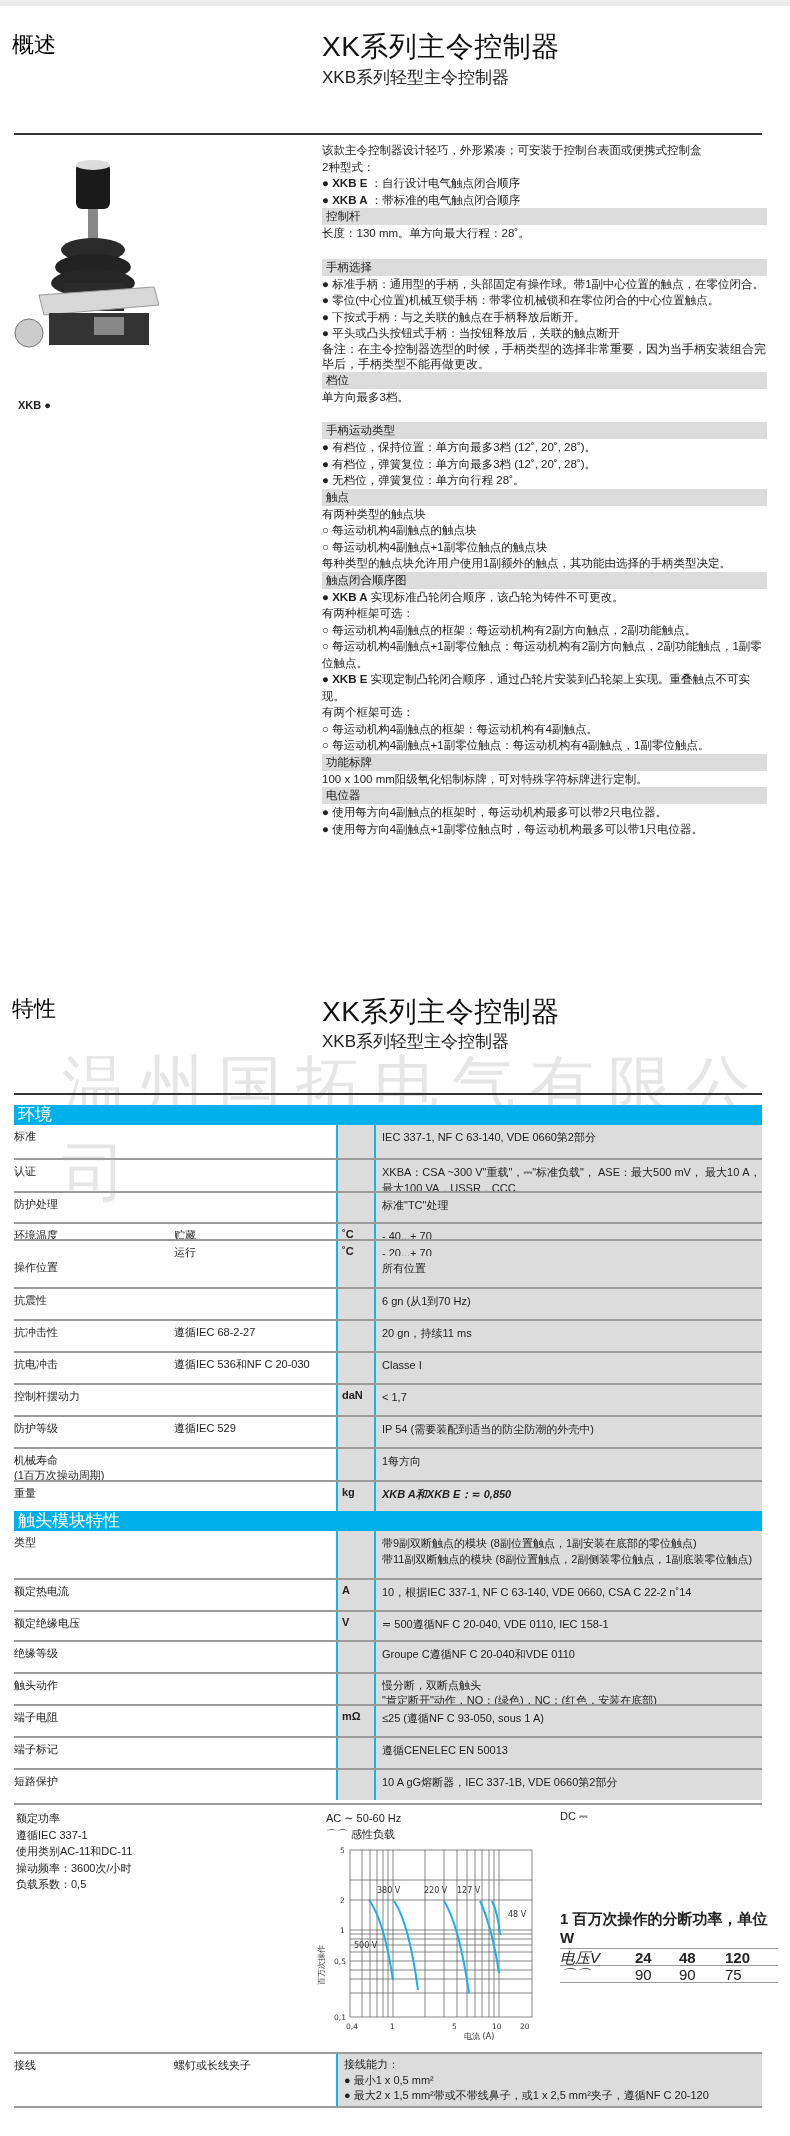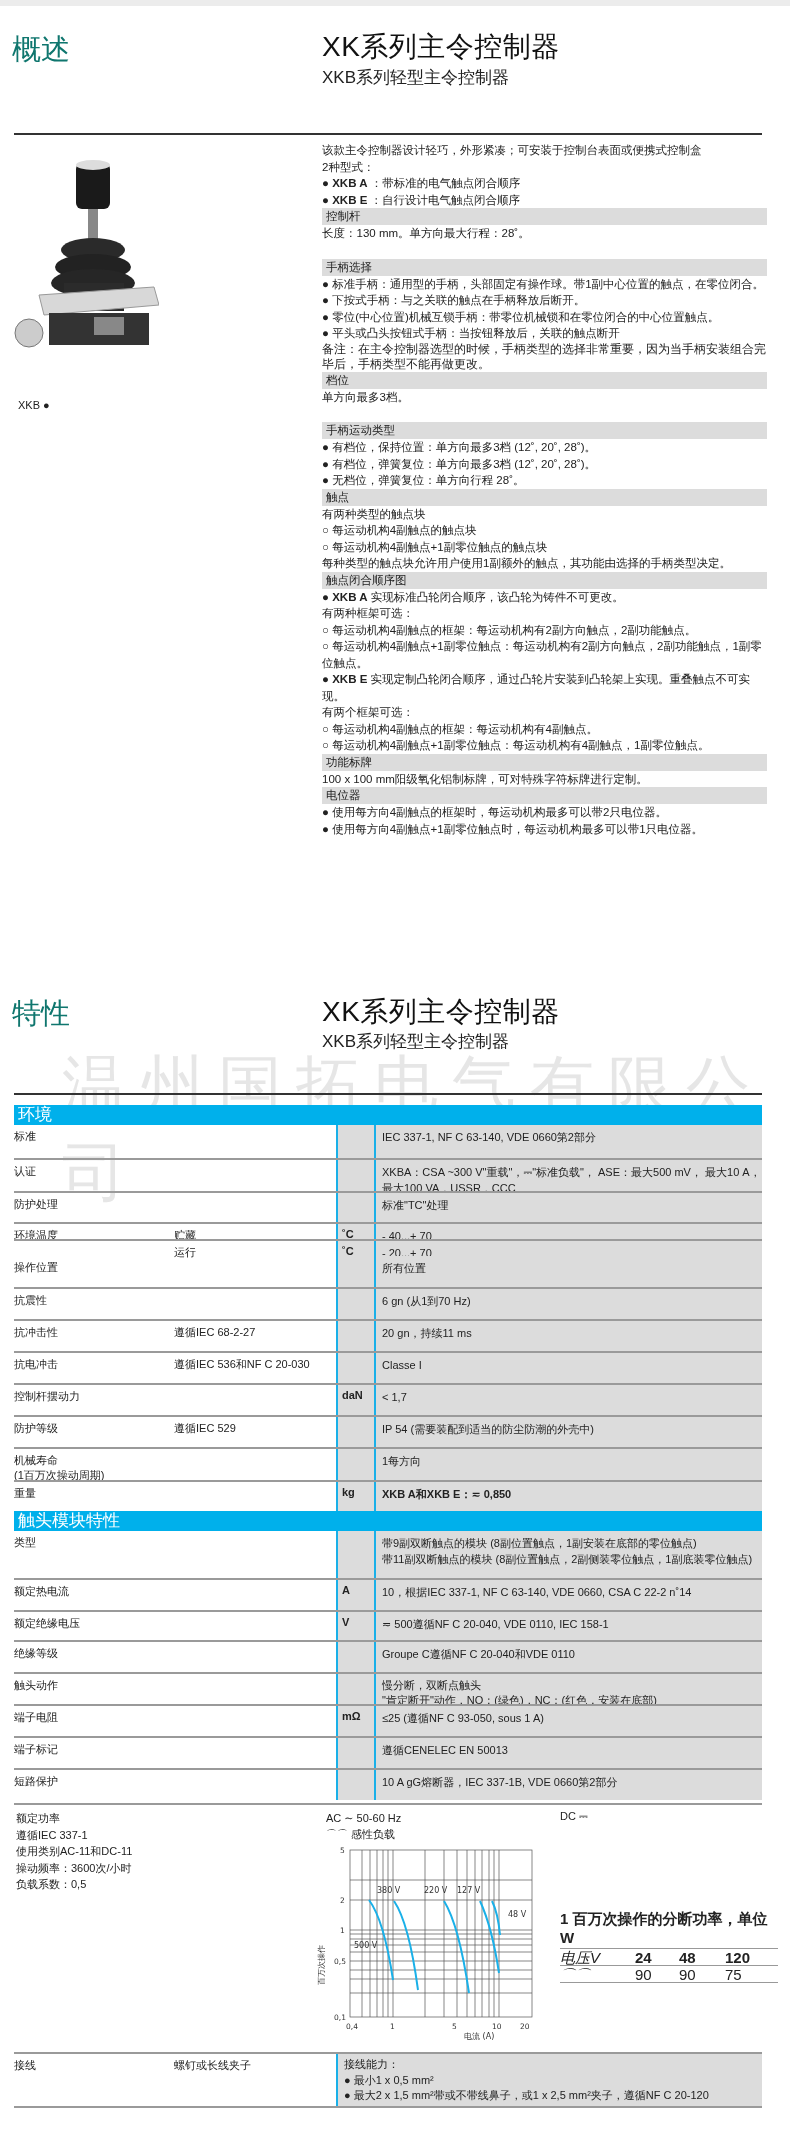--- a/index.html
+++ b/index.html
@@ -1,46 +1,46 @@
 <!DOCTYPE html>
 <html><head>
 <meta charset="utf-8">
 <style>
   * { box-sizing: border-box; margin: 0; padding: 0; }
   body { width: 790px; height: 2136px; background: #fff; font-family: "Liberation Sans", "DejaVu Sans", sans-serif; color: #222; position: relative; overflow: hidden; }
   .topbar { position: absolute; left: 0; top: 0; width: 790px; height: 6px; background: #ececec; }
-  .sec-label { position: absolute; left: 12px; font-size: 29px; color: #0f766e; font-weight: normal; }
+  .sec-label { position: absolute; left: 12px; font-size: 22px; color: #000000; font-weight: normal; }
   .title { position: absolute; left: 322px; font-size: 28px; color: #111; letter-spacing: 0.5px; }
   .subtitle { position: absolute; left: 322px; font-size: 17px; color: #222; }
   .hrule { position: absolute; left: 14px; width: 748px; height: 2px; background: #333; }
 
   
   .product { position: absolute; left: 14px; top: 155px; width: 145px; height: 195px; }
-  .product-caption { position: absolute; left: 18px; top: 399px; font-size: 11px; font-weight: normal; }
+  .product-caption { position: absolute; left: 18px; top: 399px; font-size: 11px; font-weight: bold; }
   .overview { position: absolute; left: 322px; top: 142px; width: 445px; font-size: 11.5px; line-height: 16.5px; color: #222; }
   .overview .p { margin: 0; }
   .overview .band { background: #dcdcdc; padding-left: 4px; margin: 0; height: 17px; line-height: 17px; }
   .overview .gap { height: 17px; }
   .overview .note { font-size: 12px; line-height: 15px; }
   .overview b { font-weight: bold; }
 
   
   .watermark { position: absolute; left: 62px; top: 1042px; font-size: 64px; color: rgba(200,200,200,0.45); letter-spacing: 14px; font-family: "DejaVu Sans", sans-serif; font-weight: 200; }
 
   
   .spec { position: absolute; left: 14px; top: 1105px; width: 748px; }
   .cat { background: #00b0eb; color: #fff; font-size: 17px; height: 20px; line-height: 20px; padding-left: 4px; }
   .row { position: relative; display: flex; border-top: 2px solid #9a9a9a; font-size: 11px; }
   .row:first-of-type { border-top: none; }
   .c1 { width: 160px; padding: 4px 0 0 0; }
   .c2 { width: 162px; padding: 4px 0 0 0; }
   .c3 { width: 40px; padding: 4px 0 0 4px; background: #dcdcdc; border-left: 2px solid #1ab0e8; border-right: 2px solid #1ab0e8; font-weight: bold; }
   .c4 { flex: 1; padding: 4px 0 0 6px; background: #dcdcdc; line-height: 16px; }
   .row .c1, .row .c2 { line-height: 15px; }
-  .bold { font-weight: bold; }
+  .bold { font-weight: bold; font-style: italic; }
 
   
   .power { position: absolute; left: 14px; top: 1803px; width: 748px; height: 238px; border-top: 2px solid #9a9a9a; }
   .power-left { position: absolute; left: 2px; top: 5px; font-size: 11px; line-height: 16.5px; }
   .ac-head { position: absolute; left: 312px; top: 5px; font-size: 11px; line-height: 16px; }
   .dc-head { position: absolute; left: 546px; top: 5px; font-size: 11px; }
   .chart { position: absolute; left: 300px; top: 40px; width: 240px; height: 198px; }
   .dc-table { position: absolute; left: 546px; top: 105px; width: 218px; font-size: 15px; }
   .dc-table .cap { font-weight: bold; padding-bottom: 2px; border-bottom: 1px solid #999; }
   .dc-table .tr { display: flex; border-bottom: 1px solid #999; height: 17px; line-height: 17px; }
@@ -76,31 +76,31 @@
   <polygon points="25,140 140,132 145,150 30,160" fill="#d8d8d8" stroke="#999"></polygon>
   <rect x="35" y="158" width="100" height="32" fill="#333"></rect>
   <circle cx="15" cy="178" r="14" fill="#ccc" stroke="#777"></circle>
   <rect x="80" y="162" width="30" height="18" fill="#888"></rect>
 </svg>
 <div class="product-caption">XKB ●</div>
 
 <div class="overview">
   <p class="p">该款主令控制器设计轻巧，外形紧凑；可安装于控制台表面或便携式控制盒</p>
   <p class="p">2种型式：</p>
+  <p class="p">● <b>XKB E</b> <span>：自行设计电气触点闭合顺序</span></p>
   <p class="p">● <b>XKB A</b> <span>：带标准的电气触点闭合顺序</span></p>
-  <p class="p">● <b>XKB E</b> <span>：自行设计电气触点闭合顺序</span></p>
 
   <p class="band">控制杆</p>
   <p class="p">长度：130 mm。单方向最大行程：28˚。</p>
   <div class="gap"></div>
 
   <p class="band">手柄选择</p>
   <p class="p">● 标准手柄：通用型的手柄，头部固定有操作球。带1副中心位置的触点，在零位闭合。</p>
+  <p class="p">● 零位(中心位置)机械互锁手柄：带零位机械锁和在零位闭合的中心位置触点。</p>
   <p class="p">● 下按式手柄：与之关联的触点在手柄释放后断开。</p>
-  <p class="p">● 零位(中心位置)机械互锁手柄：带零位机械锁和在零位闭合的中心位置触点。</p>
   <p class="p">● 平头或凸头按钮式手柄：当按钮释放后，关联的触点断开</p>
   <p class="p note">备注：在主令控制器选型的时候，手柄类型的选择非常重要，因为当手柄安装组合完毕后，手柄类型不能再做更改。</p>
 
   <p class="band">档位</p>
   <p class="p">单方向最多3档。</p>
   <div class="gap"></div>
 
   <p class="band">手柄运动类型</p>
   <p class="p">● 有档位，保持位置：单方向最多3档 (12˚, 20˚, 28˚)。</p>
   <p class="p">● 有档位，弹簧复位：单方向最多3档 (12˚, 20˚, 28˚)。</p>

